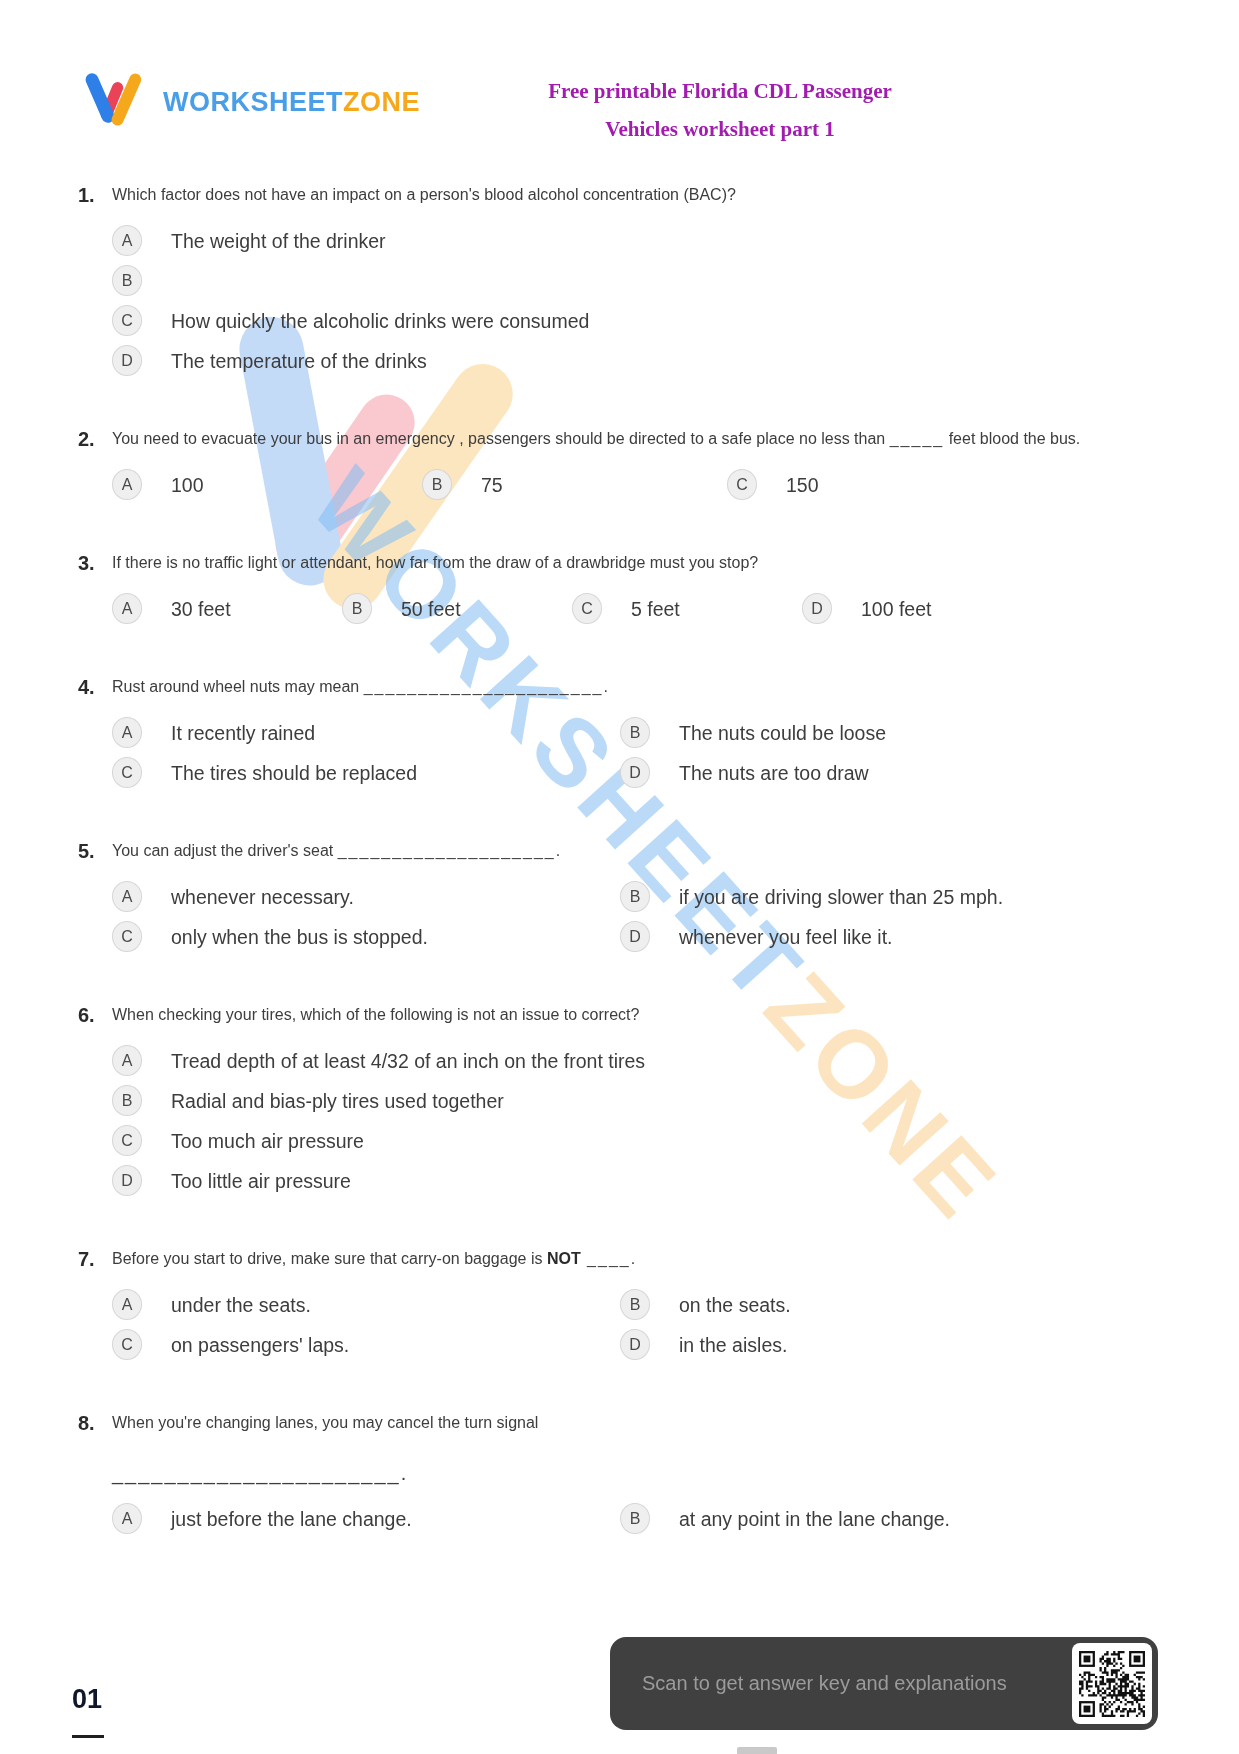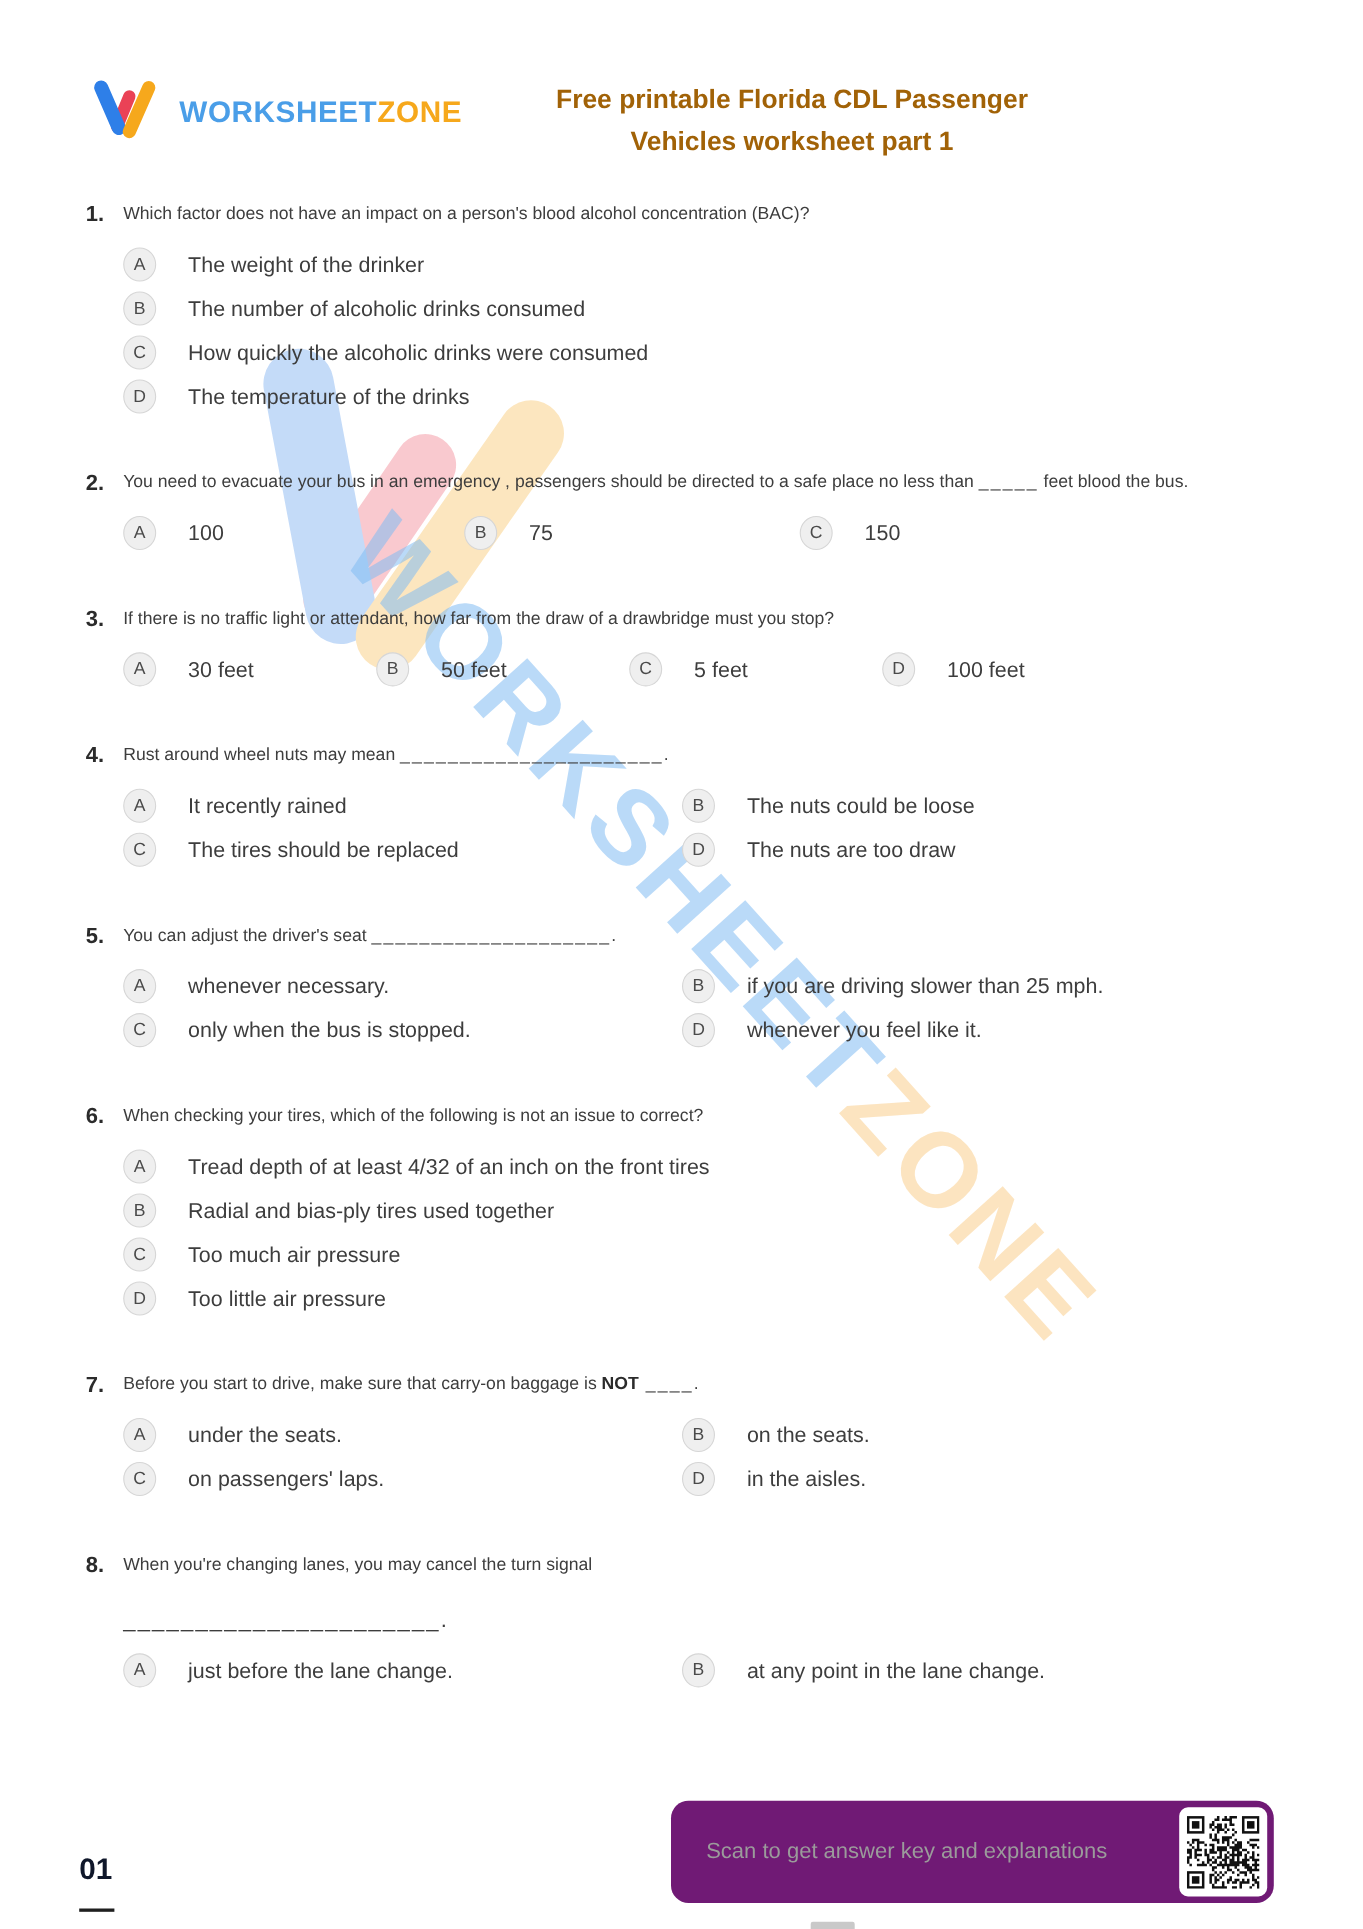--- a/index.html
+++ b/index.html
@@ -23,21 +23,21 @@
   .wm-text .wm-b{color:rgba(249,206,140,.55);}
   .content{position:relative;z-index:1;}
   
   .header{display:flex;align-items:flex-start;padding:70px 70px 0 75px;height:70px;}
   .brand{display:flex;align-items:center;gap:10px;}
   .brand-name{font-size:27px;font-weight:700;letter-spacing:.5px;margin-top:4px;}
   .brand-name .bn-a{color:#4a9ee8;}
   .brand-name .bn-b{color:#f6a81c;}
   .doc-title{
     position:absolute;left:470px;top:72px;width:500px;
-    text-align:center;font-size:24px;line-height:38px;font-weight:700;color:#a16207;
+    text-align:center;font-size:21px;line-height:38px;font-weight:700;color:#a21caf;font-family:Liberation Serif, serif;
   }
   
   .main{padding:40px 69px 0 78px;}
   .question{margin-bottom:48px;}
   .q-head{display:flex;}
   .q-num{width:34px;flex:0 0 34px;font-size:20px;font-weight:700;color:#2b2b2b;line-height:30px;}
   .q-text{flex:1;max-width:1060px;font-size:16px;line-height:30px;color:#3d3d3d;}
   .q-bold{font-weight:700;color:#2b2b2b;}
   .blank{letter-spacing:2px;}
   .blank-line{margin-left:34px;font-size:20px;line-height:30px;letter-spacing:2px;color:#3d3d3d;margin-top:20px;}
@@ -55,21 +55,21 @@
   }
   .opt-text{margin-left:29px;font-size:19.5px;color:#3d3d3d;line-height:26px;}
   
   .page-num{
     position:absolute;left:72px;top:1684px;
     font-size:27px;font-weight:800;color:#0f172a;
     border-bottom:3px solid #1f1f1f;padding:0 2px 20px 0;
   }
   .scan-box{
     position:absolute;left:610px;top:1637px;width:548px;height:93px;
-    background:#701a75;border-radius:16px;
+    background:#404040;border-radius:16px;
     display:flex;align-items:center;
   }
   .scan-text{margin-left:32px;font-size:20px;color:#9b9b9b;flex:1;}
   .qr-tile{
     flex:0 0 80px;width:80px;height:81px;margin-right:6px;border-radius:8px;
     background:#ffffff;display:flex;align-items:center;justify-content:center;
   }
   .bottom-bar{
     position:absolute;left:737px;top:1747px;width:40px;height:7px;
     background:#c9c9c9;border-radius:2px 2px 0 0;
@@ -114,21 +114,20 @@
           <div class="q-num">1.</div>
           <div class="q-text">Which factor does not have an impact on a person's blood alcohol concentration (BAC)?</div>
         </div>
         <div class="opts opts-1">
           <div class="option">
             <span class="badge">A</span>
             <span class="opt-text">The weight of the drinker</span>
           </div>
           <div class="option">
             <span class="badge">B</span>
-            <span class="opt-text">The number of alcoholic drinks consumed</span>
           </div>
           <div class="option">
             <span class="badge">C</span>
             <span class="opt-text">How quickly the alcoholic drinks were consumed</span>
           </div>
           <div class="option">
             <span class="badge">D</span>
             <span class="opt-text">The temperature of the drinks</span>
           </div>
         </div>

